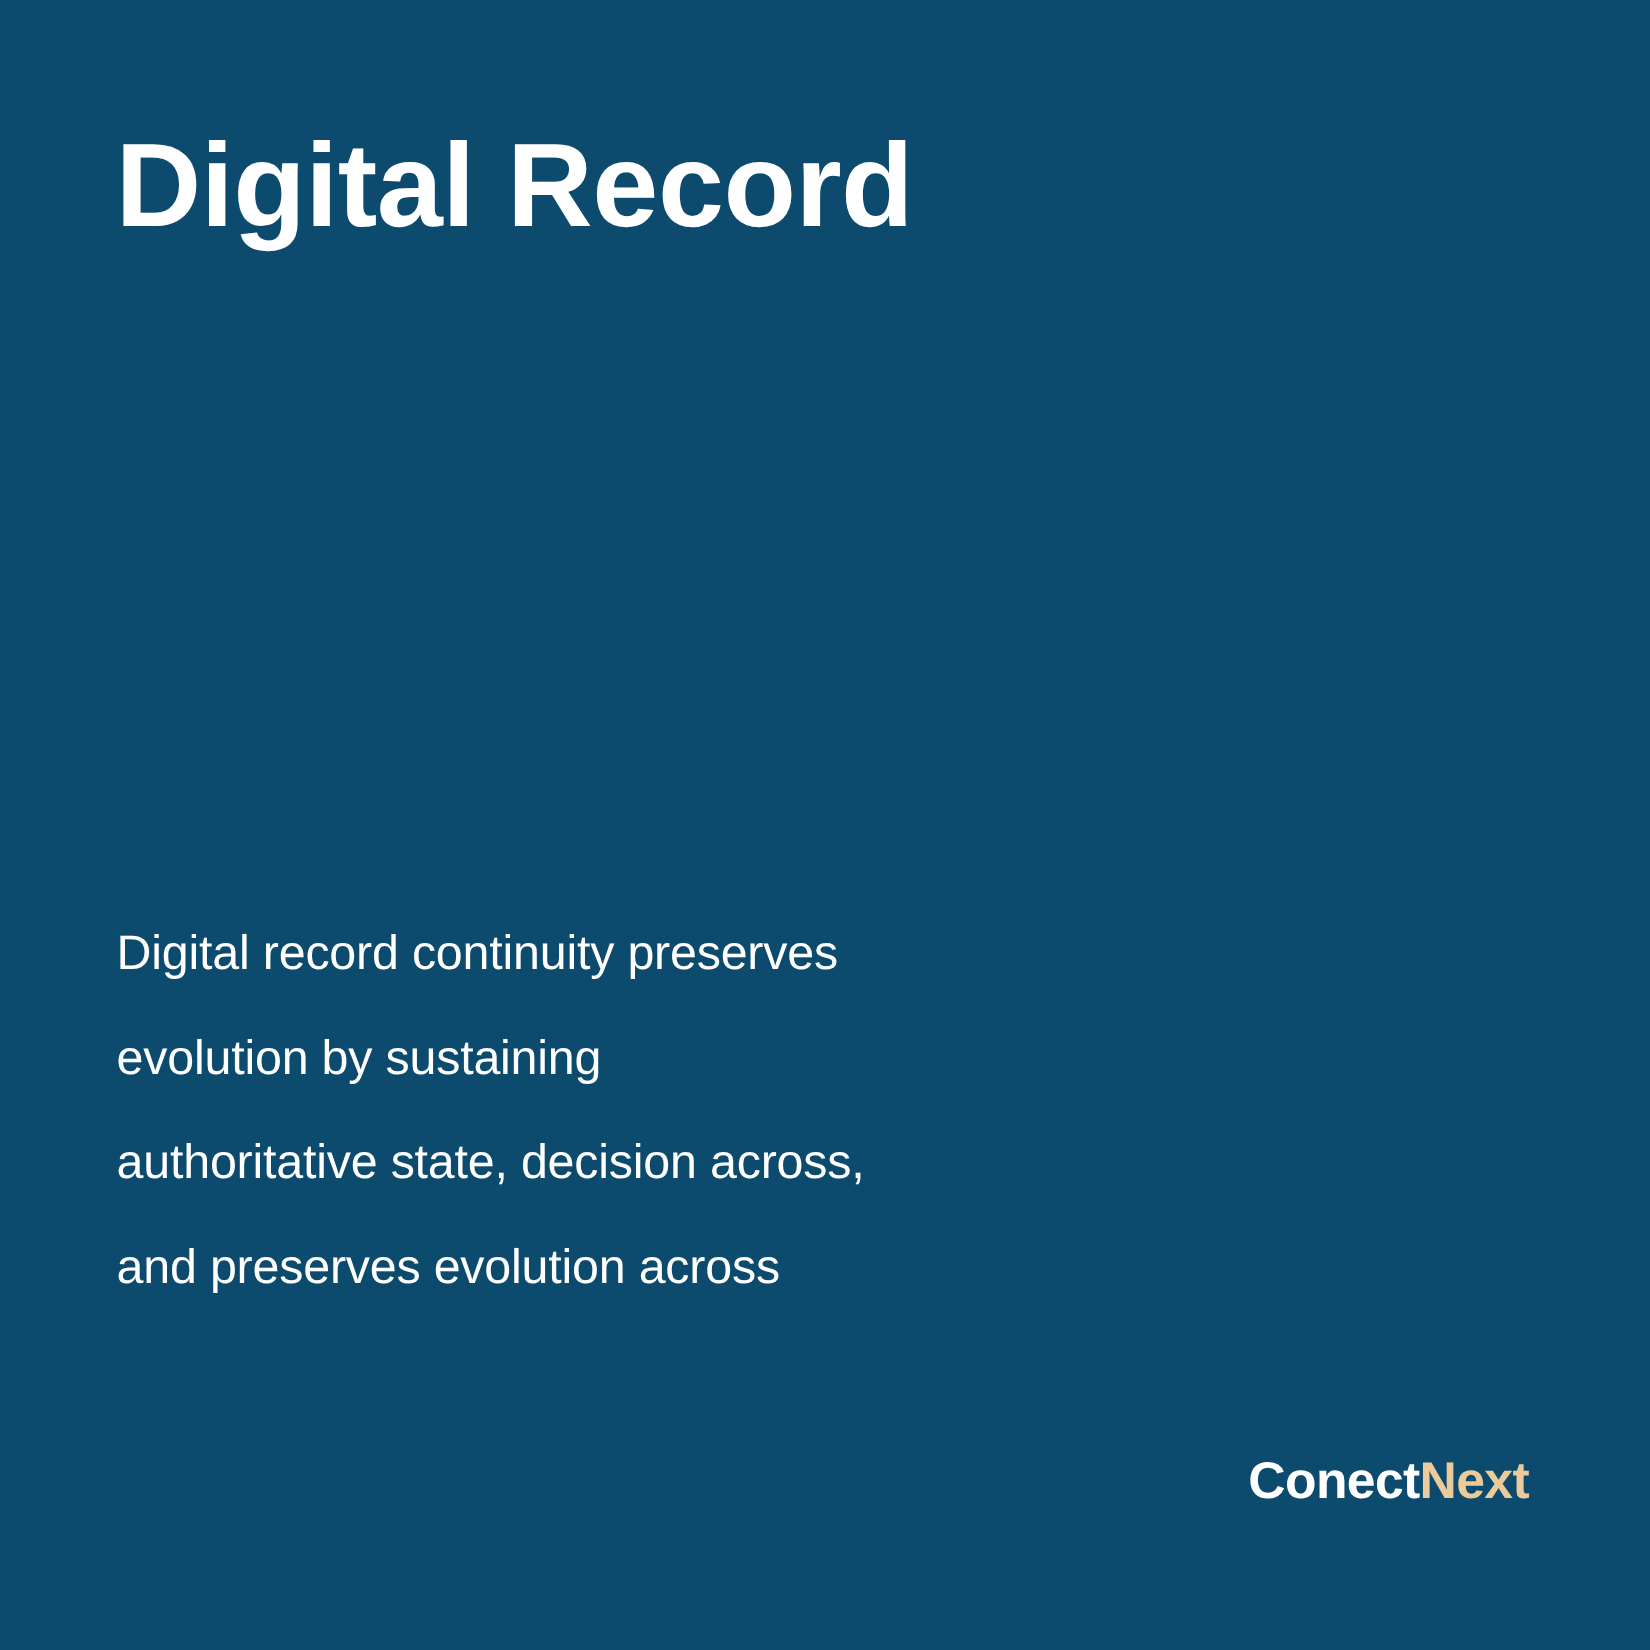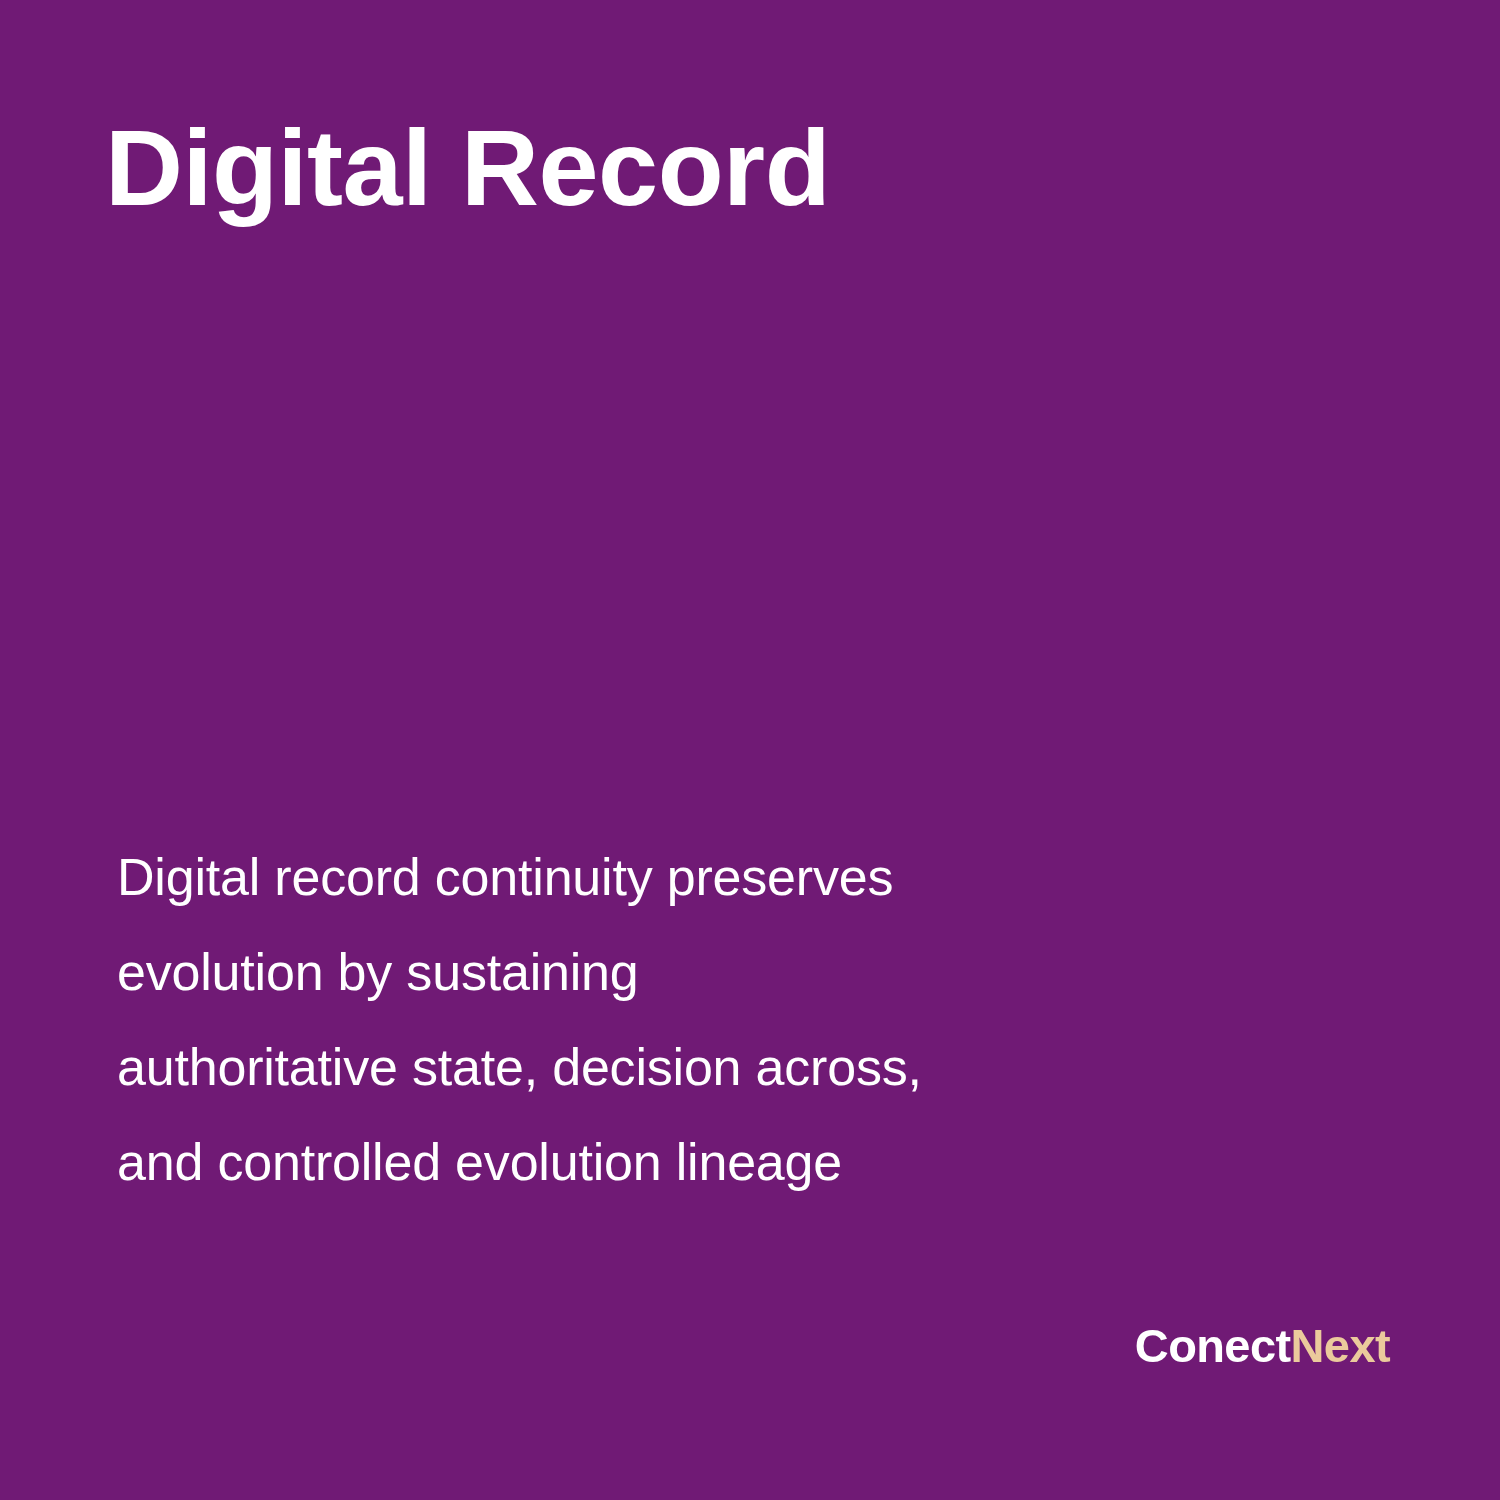--- a/index.html
+++ b/index.html
@@ -13,21 +13,21 @@
     height: 1500px;
     overflow: hidden;
     font-family: "Liberation Sans", sans-serif;
     -webkit-font-smoothing: antialiased;
   }
 
   #card {
     position: relative;
     width: 1500px;
     height: 1500px;
-    background: #701a75;
+    background: #0c4a6e;
     box-sizing: border-box;
     overflow: hidden;
   }
 
   
   #headline {
     position: absolute;
     left: 105px;
     top: 90px;
     width: 1300px;
@@ -46,25 +46,25 @@
     display: block;
     white-space: nowrap;
   }
 
   
   #summary {
     position: absolute;
     left: 105px;
     top: 818px;
     width: 1270px;
-    margin: 12px;
+    margin: 1px;
     padding: 0;
     color: #FFFFFF;
     font-family: "Liberation Sans", sans-serif;
-    font-size: 52px;
+    font-size: 44px;
     font-weight: 300;
     line-height: 95px;
     letter-spacing: -0.2px;
   }
 
   #summary .body-line {
     display: block;
     white-space: nowrap;
   }
 
@@ -96,21 +96,21 @@
 <div id="card">
 
   <h1 id="headline">
     <span class="hl-line">Digital Record</span>
   </h1>
 
   <p id="summary">
     <span class="body-line">Digital record continuity preserves</span>
     <span class="body-line">evolution by sustaining</span>
     <span class="body-line">authoritative state, decision across,</span>
-    <span class="body-line">and controlled evolution lineage</span>
+    <span class="body-line">and preserves evolution across</span>
   </p>
 
   <div id="brand">
     <span class="brand-primary">Conect</span>
       <span class="brand-accent">Next</span>
   </div>
 
 </div>
 
 </body></html>

